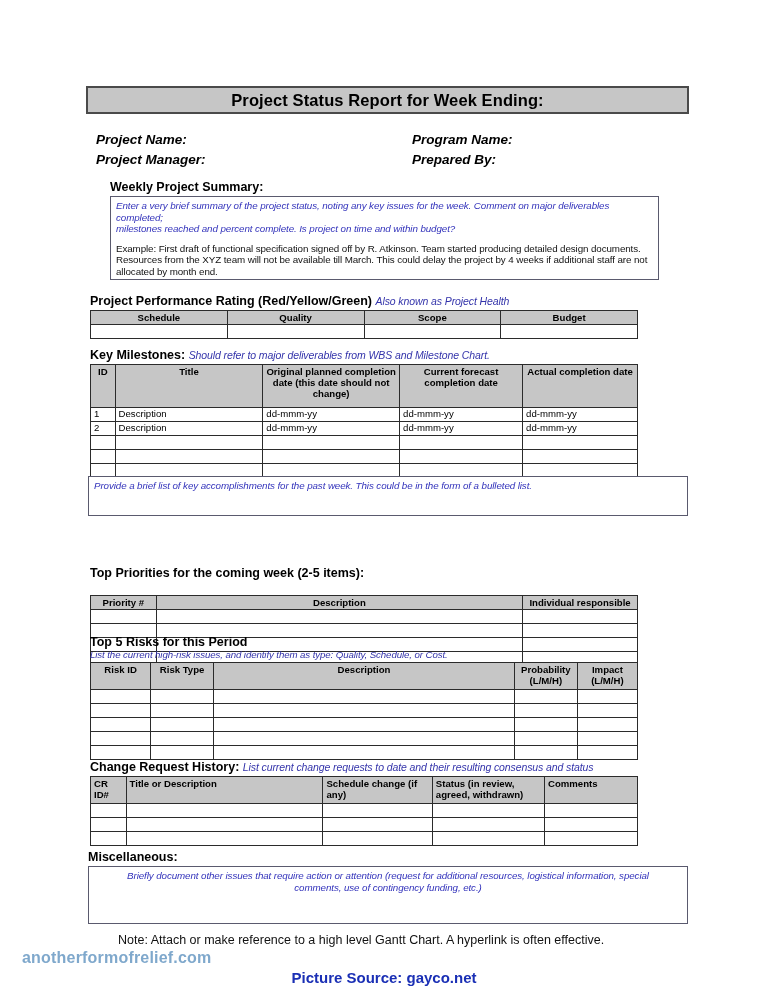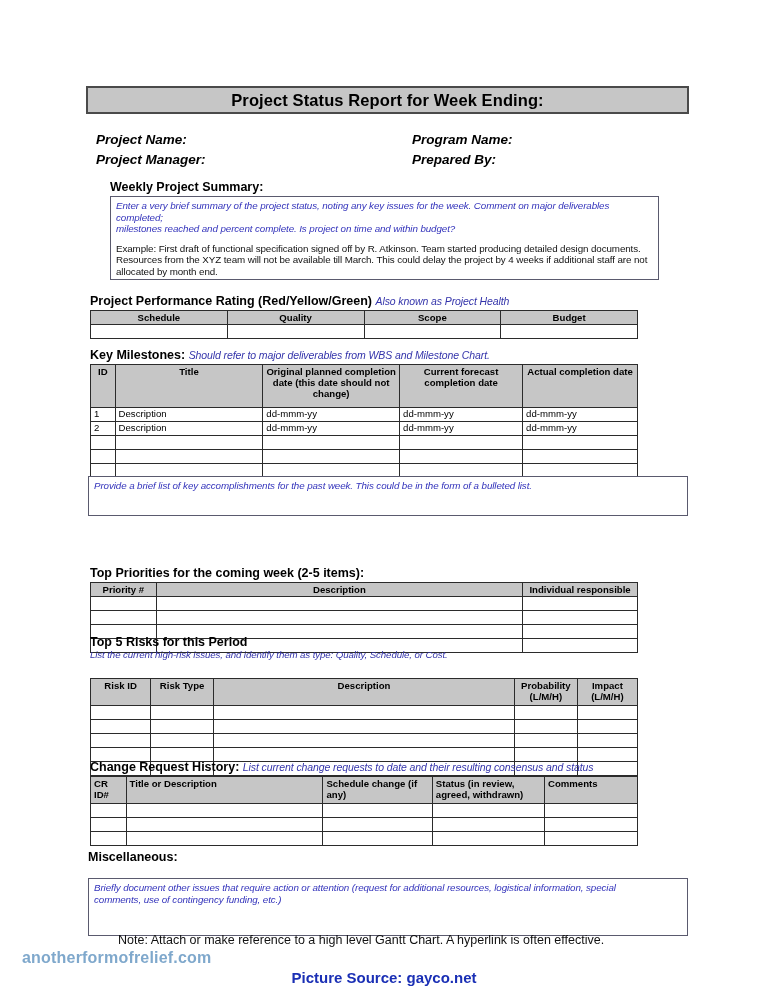--- a/index.html
+++ b/index.html
@@ -291,21 +291,21 @@
   </div>
 
   <div class="sec" style="left:88px; top:474px; width:600px;">
     <div class="textbox" style="margin-top:2px; height:40px;">
       <div class="tb-italic">Provide a brief list of key accomplishments for the past week. This could be in the form of a bulleted list.</div>
     </div>
   </div>
 
   <div class="sec" style="left:90px; top:566px; width:548px;">
     <div class="sec-head">Top Priorities for the coming week (2-5 items):</div>
-    <table class="grid outer-frame" style="margin-top:2px;">
+    <table class="grid outer-frame" style="margin-top:15px;">
       <colgroup>
           <col style="width:12%">
           <col style="width:67%">
           <col style="width:21%">
         </colgroup>
       <thead>
         <tr>
           <th>Priority #</th>
           <th>Description</th>
           <th>Individual responsible</th>
@@ -332,21 +332,21 @@
           <td></td>
           <td></td>
         </tr>
       </tbody>
     </table>
   </div>
 
   <div class="sec" style="left:90px; top:635px; width:548px;">
     <div class="sec-head">Top 5 Risks for this Period</div>
     <div class="hint-line">List the current high-risk issues, and identify them as type: Quality, Schedule, or Cost.</div>
-    <table class="grid outer-frame" style="margin-top:18px;">
+    <table class="grid outer-frame" style="margin-top:2px;">
       <colgroup>
           <col style="width:11%">
           <col style="width:11.5%">
           <col style="width:55%">
           <col style="width:11.5%">
           <col style="width:11%">
         </colgroup>
       <thead>
         <tr>
           <th style="height:24px">Risk ID</th>
@@ -454,21 +454,21 @@
           <td></td>
           <td></td>
           <td></td>
         </tr>
       </tbody>
     </table>
   </div>
 
   <div class="sec" style="left:88px; top:850px; width:600px;">
     <div class="sec-head">Miscellaneous:</div>
-    <div class="textbox" style="margin-top:14px; height:58px;">
+    <div class="textbox" style="margin-top:2px; height:58px;text-align:center;">
       <div class="tb-italic">Briefly document other issues that require action or attention (request for additional resources, logistical information, special</div>
       <div class="tb-italic">comments, use of contingency funding, etc.)</div>
     </div>
   </div>
 
   <div class="note">Note: Attach or make reference to a high level Gantt Chart. A hyperlink is often effective.</div>
   <div class="watermark">anotherformofrelief.com</div>
   <div class="picsource">Picture Source: gayco.net</div>
 
 </div>

